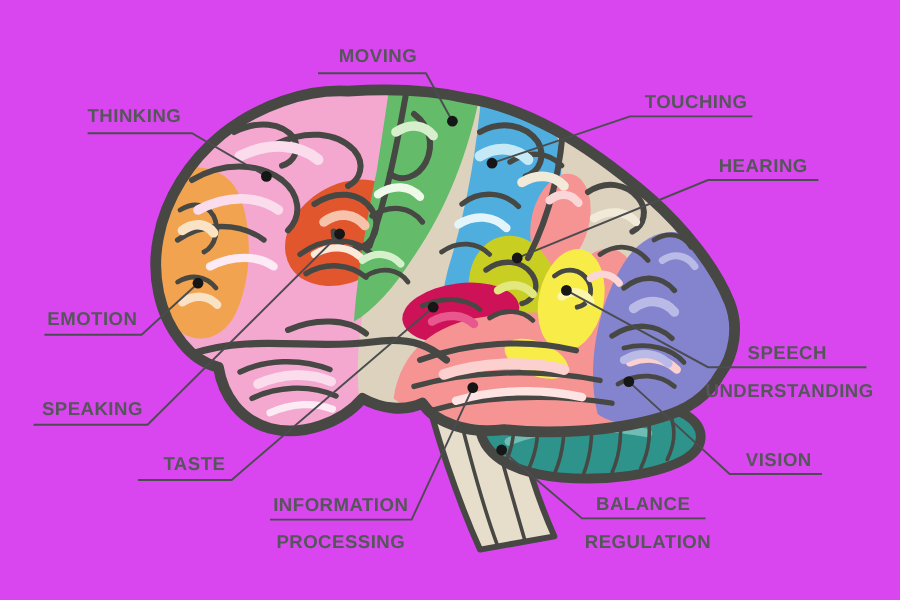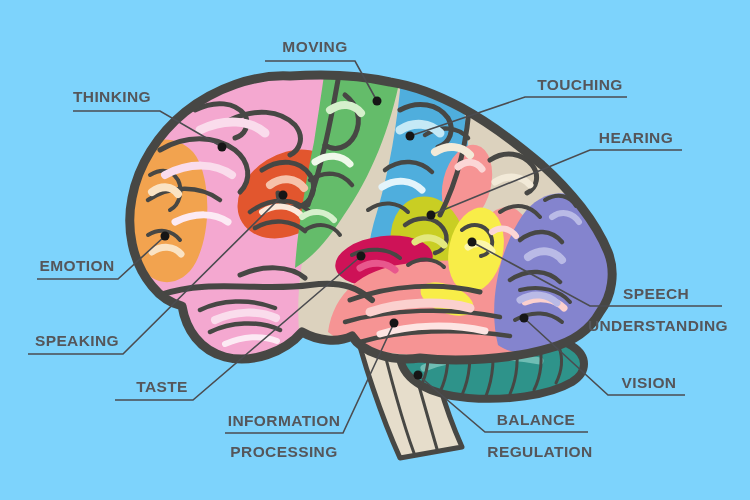--- a/index.html
+++ b/index.html
@@ -1,16 +1,16 @@
 <!DOCTYPE html>
 <html><head>
 <meta charset="utf-8">
 <style>
   html,body{margin:0;padding:0;background:#ffffff;}
-  .stage{position:relative;width:750px;height:500px;background:#7dd3fc;overflow:hidden;}
+  .stage{position:relative;width:750px;height:500px;background:#d946ef;overflow:hidden;}
   svg{display:block;}
   .label-text{
     fill:#55565a;
     font-family:"Liberation Sans", sans-serif;
     font-weight:bold;
     font-size:15.5px;
     letter-spacing:0.4px;
     text-anchor:middle;
   }
   .callout-line{stroke:#4b4c50;stroke-width:1.6;fill:none;}

